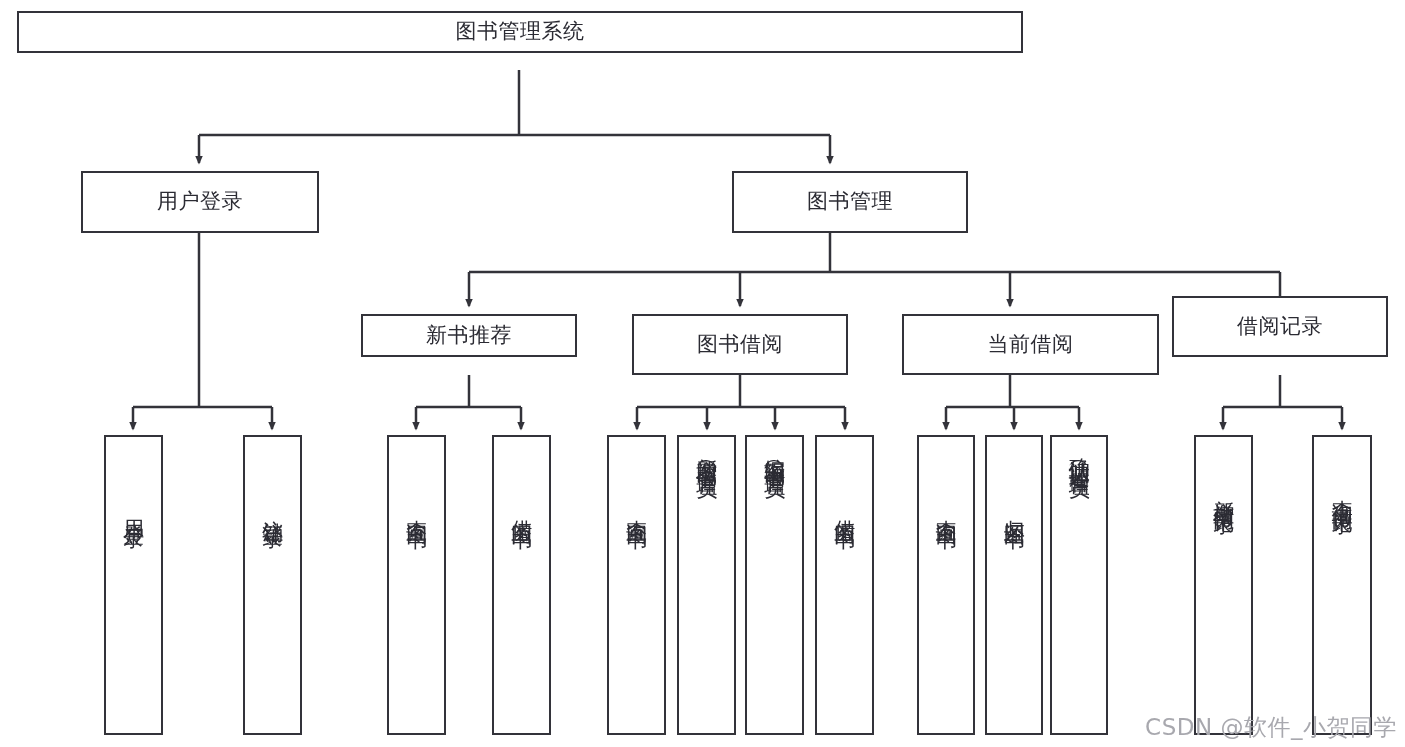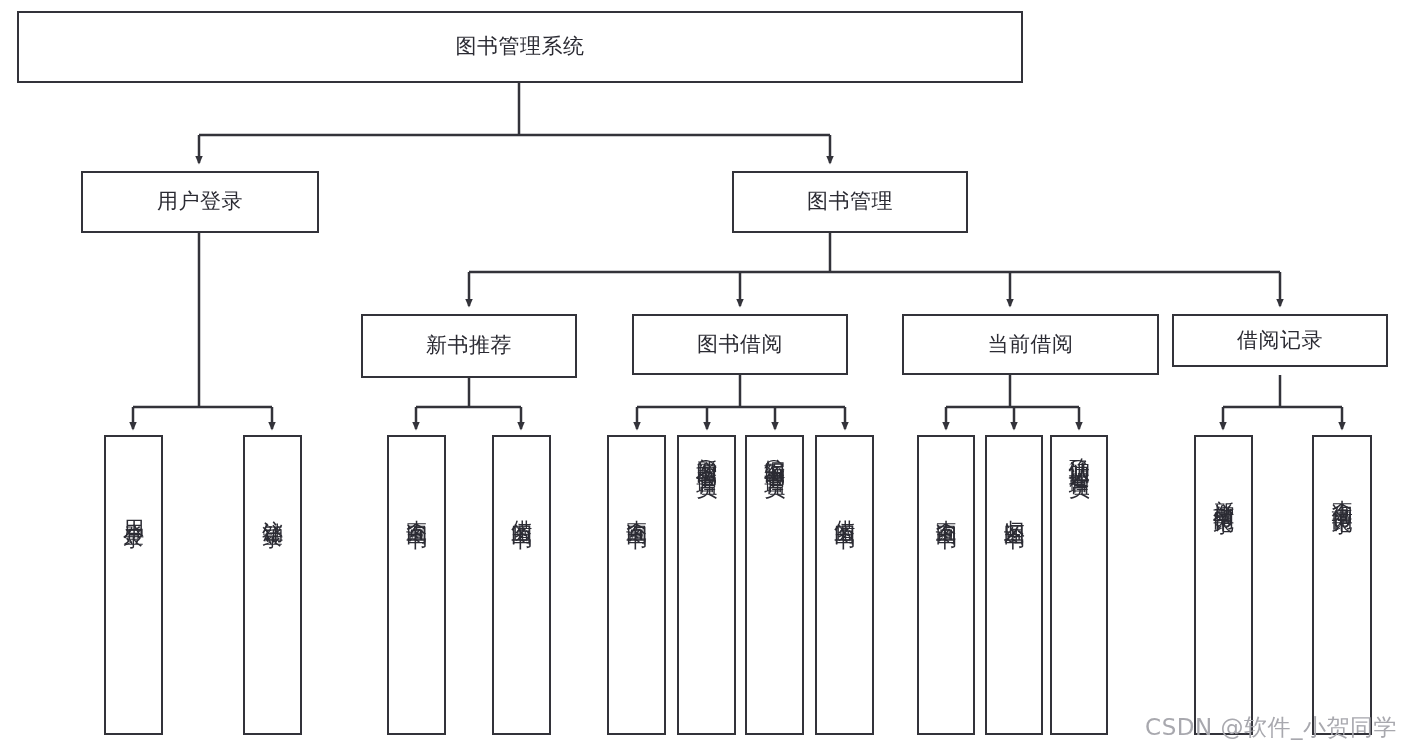--- a/index.html
+++ b/index.html
@@ -123,41 +123,41 @@
       <path d="M1014,407 L1014,429" marker-end="url(#arrow)"></path>
       <path d="M1079,407 L1079,429" marker-end="url(#arrow)"></path>
 
       <path d="M1280,375 L1280,407"></path>
       <path d="M1223,407 L1342,407"></path>
       <path d="M1223,407 L1223,429" marker-end="url(#arrow)"></path>
       <path d="M1342,407 L1342,429" marker-end="url(#arrow)"></path>
     </g>
   </svg>
 
-  <div class="node-box" style="left:17px; top:11px; width:1006px; height:72px;">
+  <div class="node-box" style="left:17px; top:11px; width:1006px; height:42px;">
     <span class="node-label-h">图书管理系统</span>
   </div>
 
   <div class="node-box" style="left:81px; top:171px; width:238px; height:62px;">
     <span class="node-label-h">用户登录</span>
   </div>
   <div class="node-box" style="left:732px; top:171px; width:236px; height:62px;">
     <span class="node-label-h">图书管理</span>
   </div>
 
-  <div class="node-box" style="left:361px; top:314px; width:216px; height:64px;">
+  <div class="node-box" style="left:361px; top:314px; width:216px; height:43px;">
     <span class="node-label-h">新书推荐</span>
   </div>
   <div class="node-box" style="left:632px; top:314px; width:216px; height:61px;">
     <span class="node-label-h">图书借阅</span>
   </div>
   <div class="node-box" style="left:902px; top:314px; width:257px; height:61px;">
     <span class="node-label-h">当前借阅</span>
   </div>
-  <div class="node-box" style="left:1172px; top:314px; width:216px; height:53px;">
+  <div class="node-box" style="left:1172px; top:296px; width:216px; height:61px;">
     <span class="node-label-h">借阅记录</span>
   </div>
 
   <div class="node-box leaf-box pad-top" style="left:104px; top:435px; width:59px; height:300px;">
     <span class="node-label-v">用户登录</span>
   </div>
   <div class="node-box leaf-box pad-top" style="left:243px; top:435px; width:59px; height:300px;">
     <span class="node-label-v">注销登录</span>
   </div>
 

